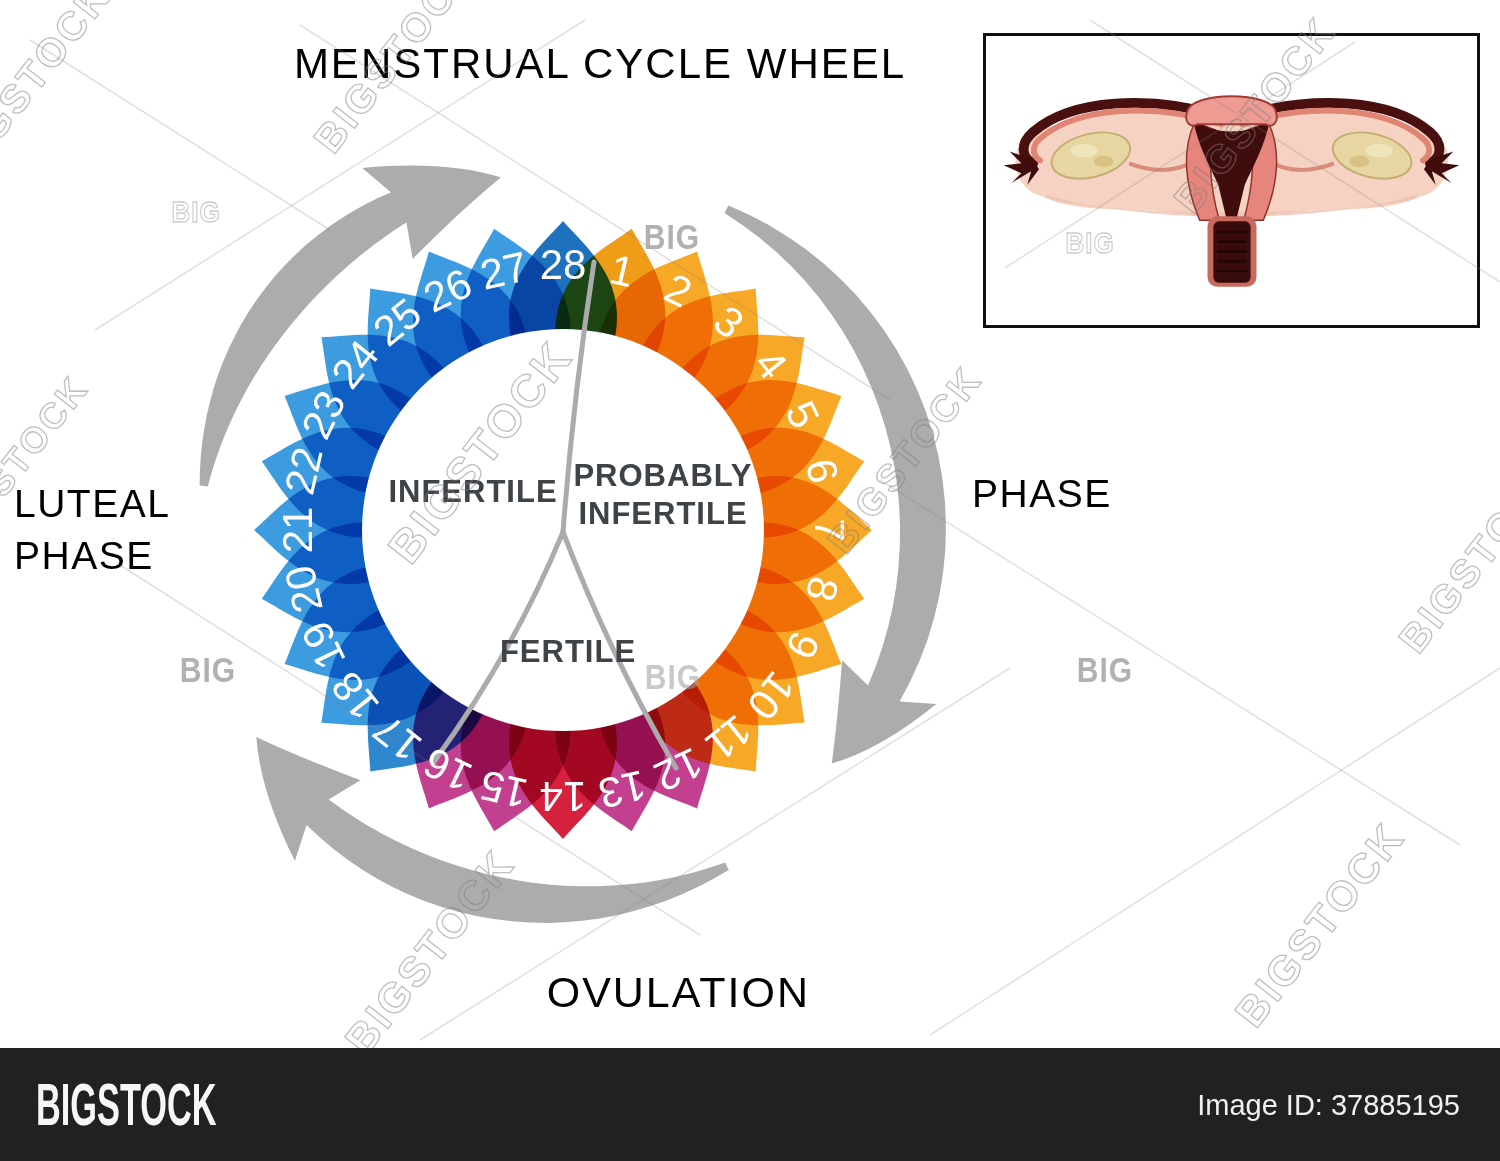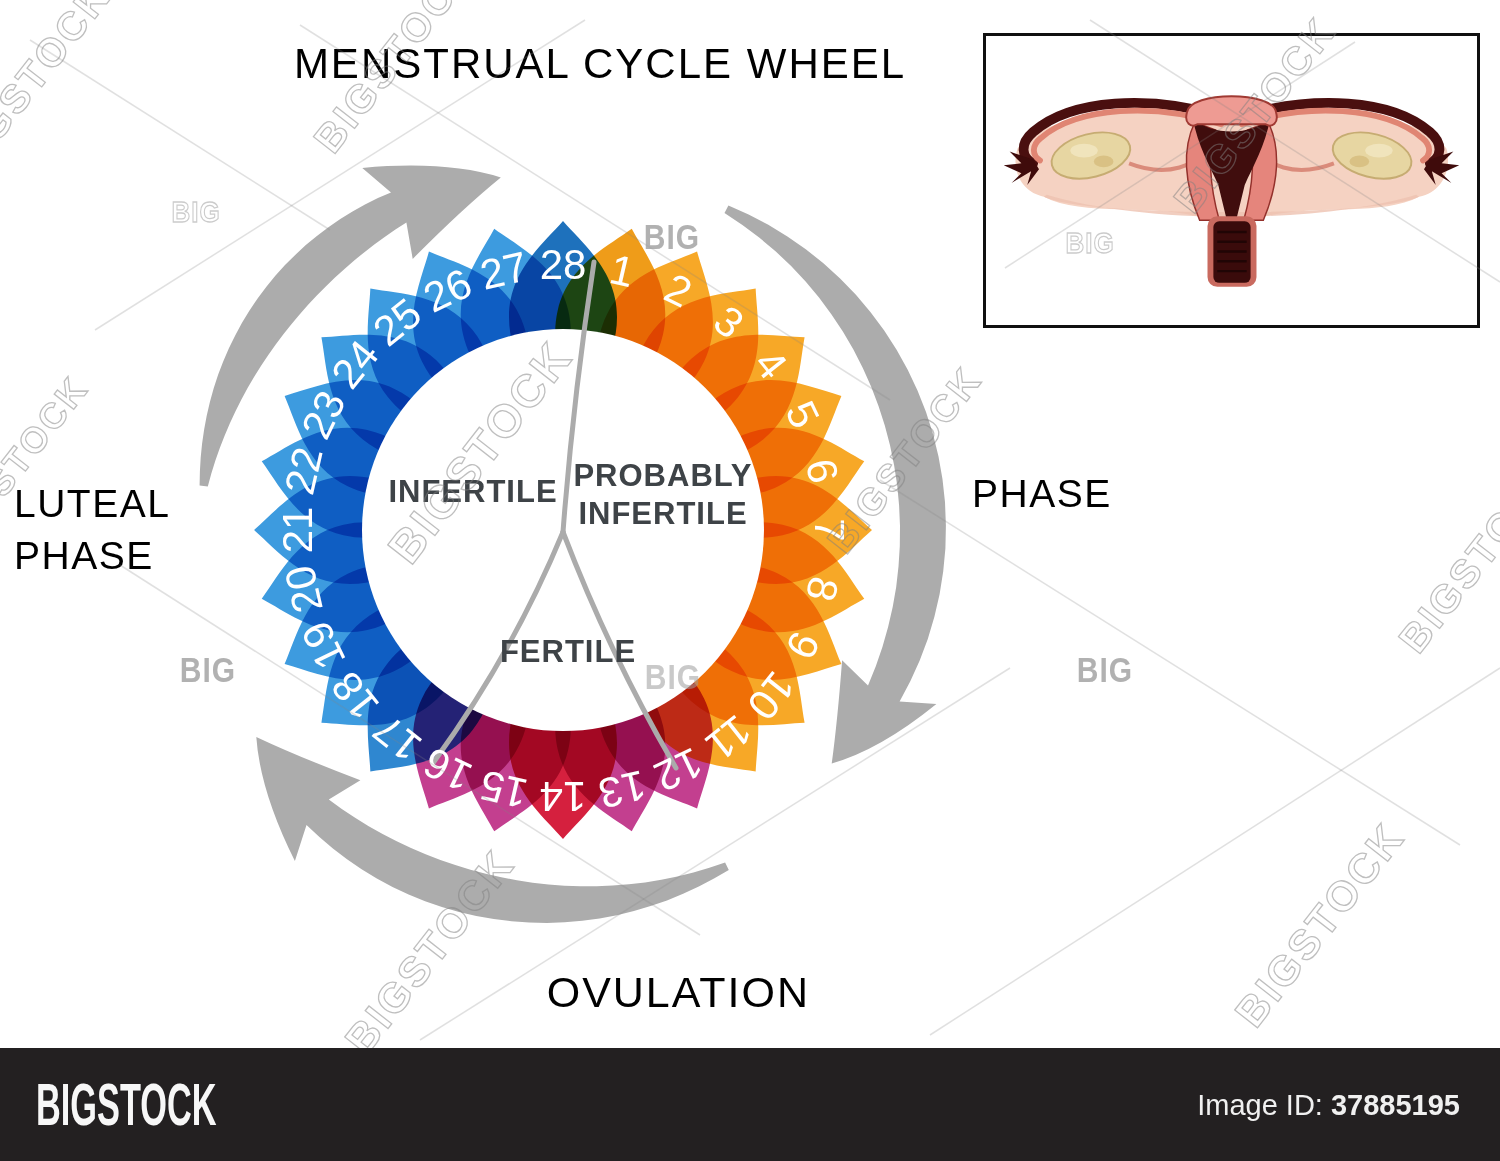--- a/index.html
+++ b/index.html
@@ -27,21 +27,21 @@
       transform:translate(-50%,-50%) scaleY(1.15);font-size:30px;}
   .wm.hollow-big{-webkit-text-stroke:1.1px rgba(140,140,140,0.45);letter-spacing:1px;
       transform:translate(-50%,-50%) scaleY(1.15);font-size:26px;}
   #wm-layer{position:absolute;inset:0;pointer-events:none;}
   
   #footer{left:0;top:1048px;width:1500px;height:113px;background:#232021;
           display:flex;align-items:center;justify-content:space-between;}
   #footer-logo{color:#F7F7F7;font-weight:700;font-size:44px;letter-spacing:0px;
           transform:scale(0.78,1.35);transform-origin:left center;margin-left:36px;}
   #footer-right{text-align:right;margin-right:40px;color:#F0F0F0;font-size:29px;line-height:34px;}
-  #footer-right b{font-weight:700;margin-top:12px;}
+  #footer-right b{font-weight:400;margin-top:12px;}
 </style>
 </head>
 <body>
 
 <div id="stage">
 
   <svg id="wheel-svg" width="1500" height="1161" viewBox="0 0 1500 1161">
 
     <g id="arrows-g">
         <path d="M199.6,485.4 L199.9,471.5 L200.7,457.5 L202.1,443.6 L204.1,429.7 L206.7,415.8 L209.9,402.0 L213.7,388.3 L218.1,374.8 L223.2,361.4 L228.9,348.3 L235.2,335.4 L242.0,322.8 L249.5,310.5 L257.6,298.5 L266.2,287.0 L275.3,275.8 L285.0,265.1 L295.2,254.9 L305.8,245.1 L316.9,235.9 L328.4,227.2 L340.3,219.1 L352.5,211.5 L365.0,204.5 L377.9,198.1 L391.0,192.4 L362.3,167.9 Q445.4,160.3 500.8,177.4 Q461.1,209.8 412.7,258.9 L406.4,222.6 L395.4,229.6 L384.7,236.9 L374.3,244.5 L364.1,252.4 L354.2,260.5 L344.5,268.9 L335.0,277.5 L325.8,286.4 L316.8,295.5 L308.1,304.8 L299.6,314.4 L291.4,324.2 L283.4,334.2 L275.7,344.5 L268.3,355.1 L261.1,365.8 L254.2,376.8 L247.6,388.1 L241.4,399.6 L235.5,411.3 L229.9,423.2 L224.7,435.4 L219.8,447.9 L215.4,460.5 L211.4,473.3 L207.8,486.4 Z" fill="#ACACAC"></path>

